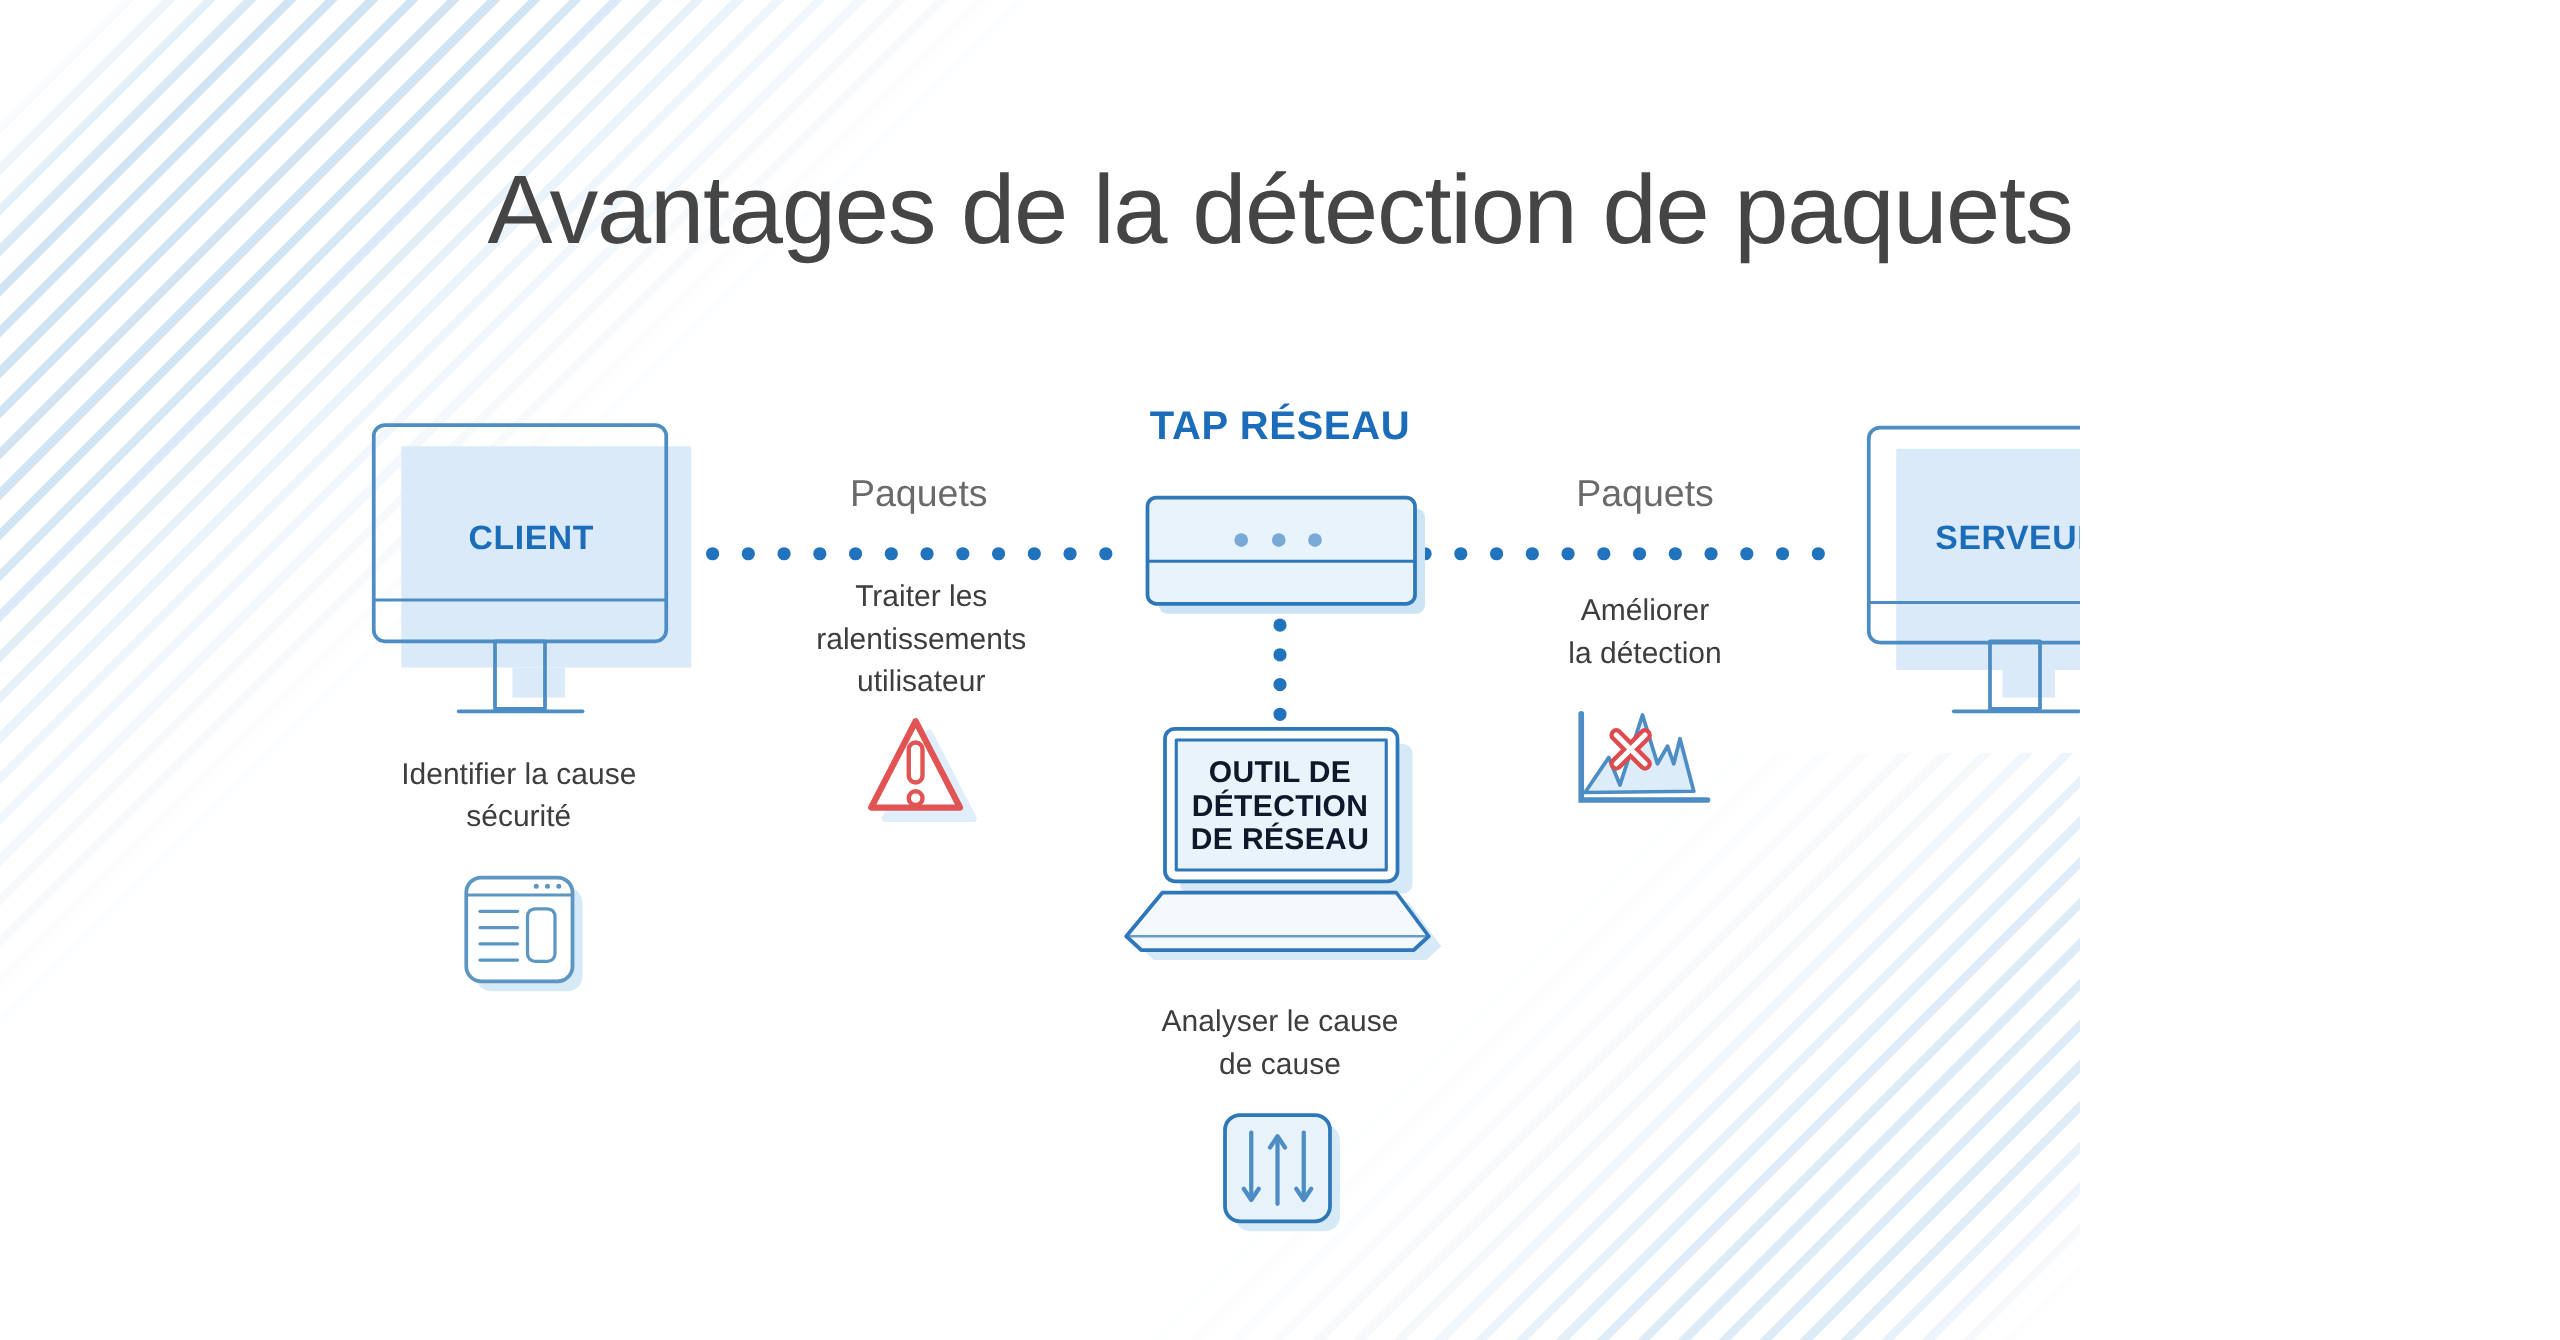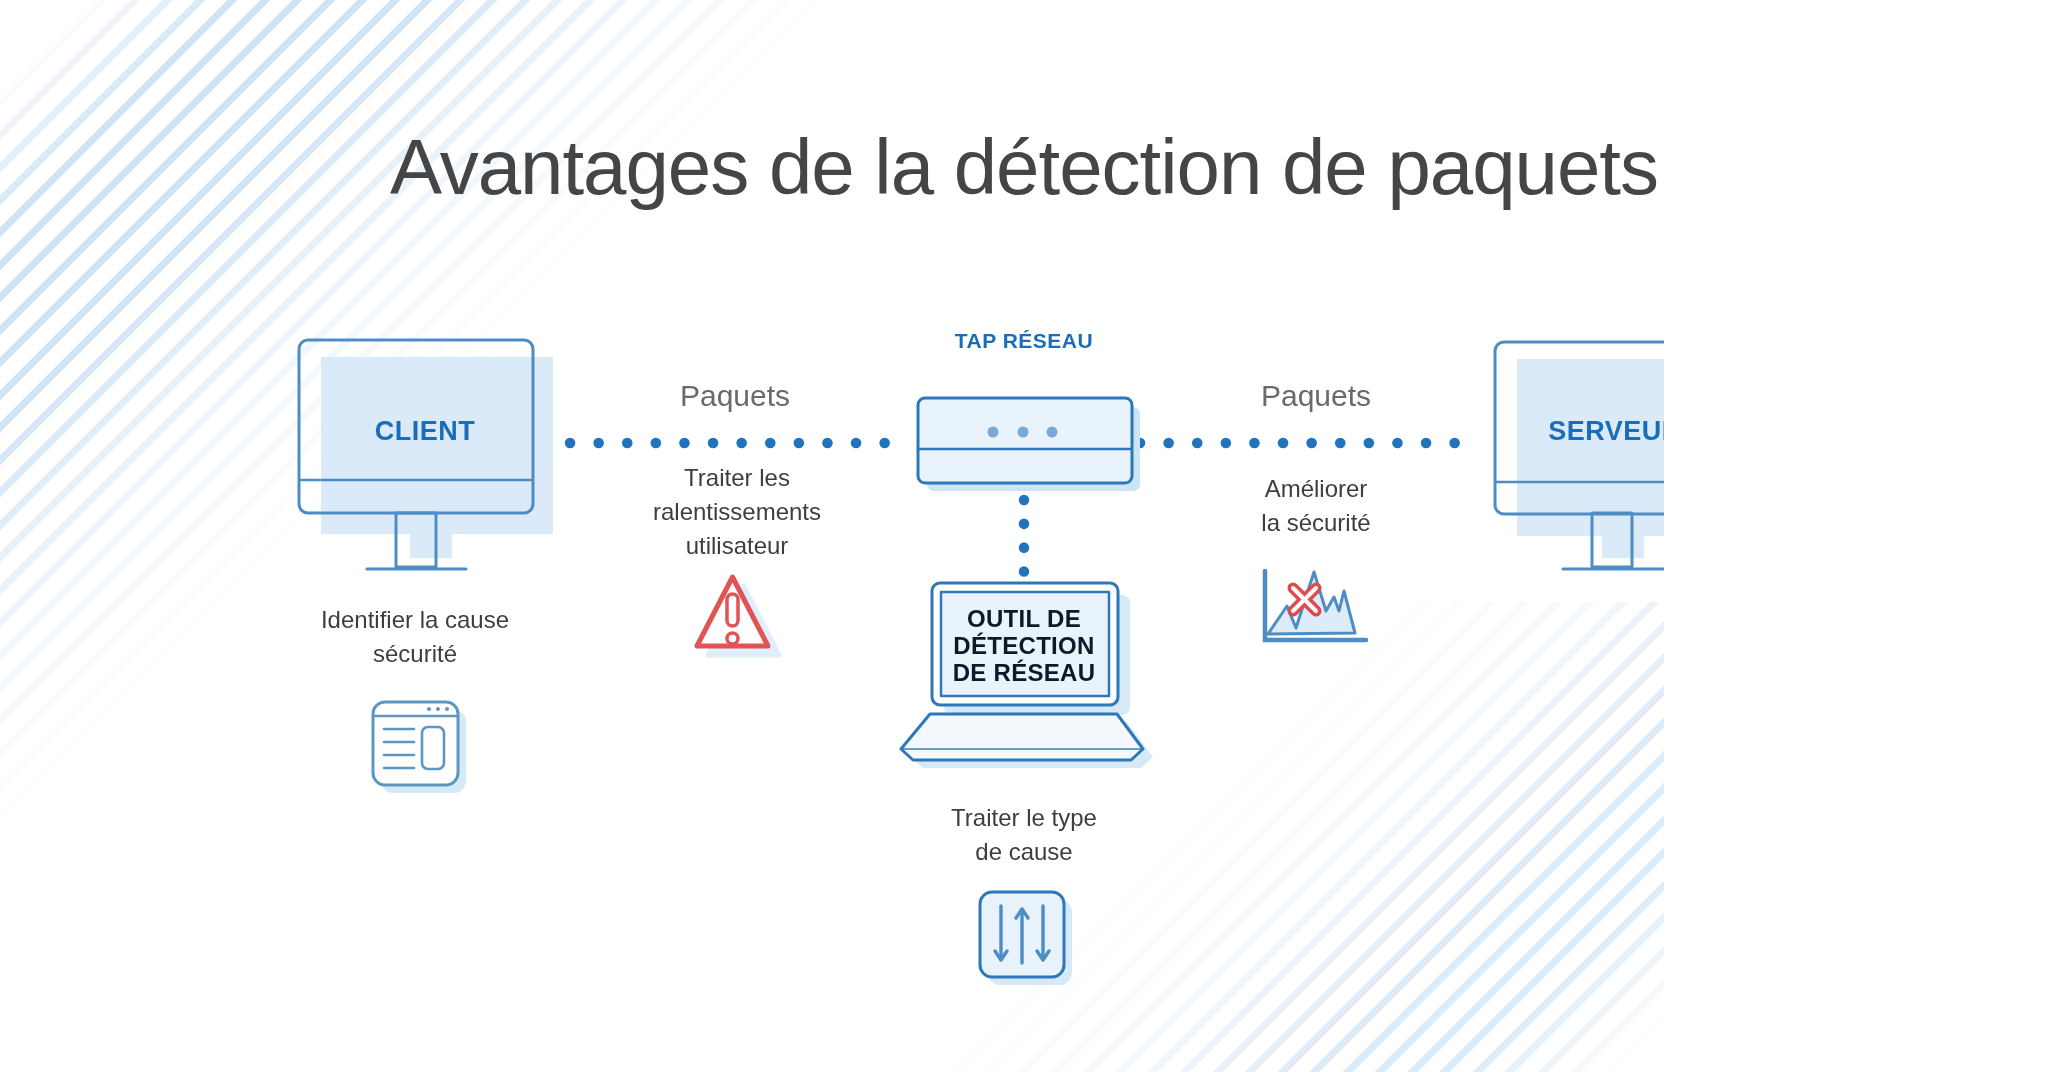--- a/index.html
+++ b/index.html
@@ -25,21 +25,21 @@
     mask-image:linear-gradient(315deg,transparent 0 30px,rgba(0,0,0,0.9) 140px 260px,rgba(0,0,0,0.3) 380px,transparent 540px);
   }
   .title{
     position:absolute;left:1024px;top:122px;transform:translateX(-50%);
     margin:0;font-size:78px;font-weight:400;color:#454545;
     letter-spacing:-1px;white-space:nowrap;
   }
   svg.artwork{position:absolute;left:0;top:0;}
   .ctext{position:absolute;transform:translate(-50%,-50%);text-align:center;white-space:nowrap;}
   .node-label{font-size:27px;font-weight:700;color:#1b6db9;letter-spacing:0.5px;}
-  .tap-label{font-size:21px;font-weight:700;color:#1b6db9;letter-spacing:0.5px;}
+  .tap-label{font-size:32px;font-weight:700;color:#1b6db9;letter-spacing:0.5px;}
   .tool-label{font-size:24px;font-weight:700;color:#0f172a;line-height:27px;letter-spacing:0.3px;}
   .link-label{font-size:30px;font-weight:400;color:#6a6a6a;}
   .benefit{font-size:24px;font-weight:400;color:#3e3e3e;line-height:34px;}
 </style>
 </head>
 <body>
 
 <div class="stage">
 
   <div class="stripes stripes-tl"></div>
@@ -165,21 +165,21 @@
     <div>utilisateur</div>
   </div>
 
   <div class="ctext benefit" style="left:415px;top:637px;">
     <div>Identifier la cause</div>
     <div>sécurité</div>
   </div>
 
   <div class="ctext benefit" style="left:1316px;top:506px;text-align:center;">
     <div>Améliorer</div>
-    <div>la sécurité</div>
+    <div>la détection</div>
   </div>
 
   <div class="ctext benefit" style="left:1024px;top:835px;">
-    <div>Traiter le type</div>
+    <div>Analyser le cause</div>
     <div>de cause</div>
   </div>
 
 </div>
 
 </body></html>

